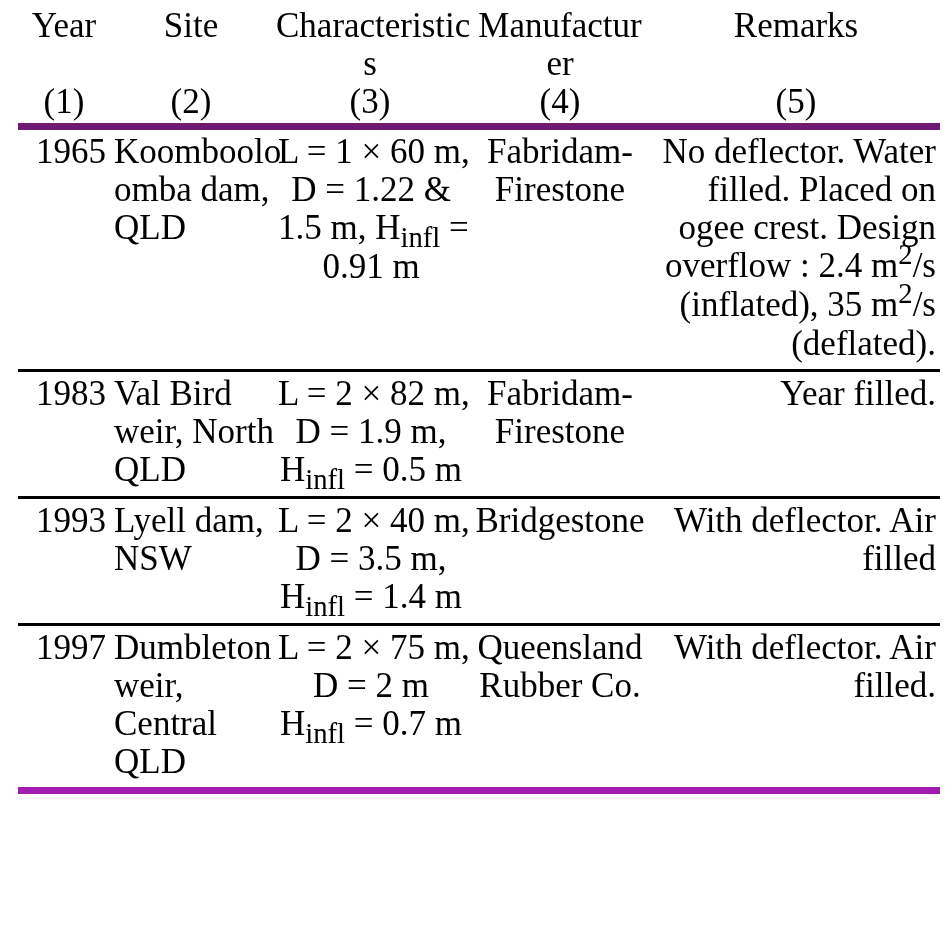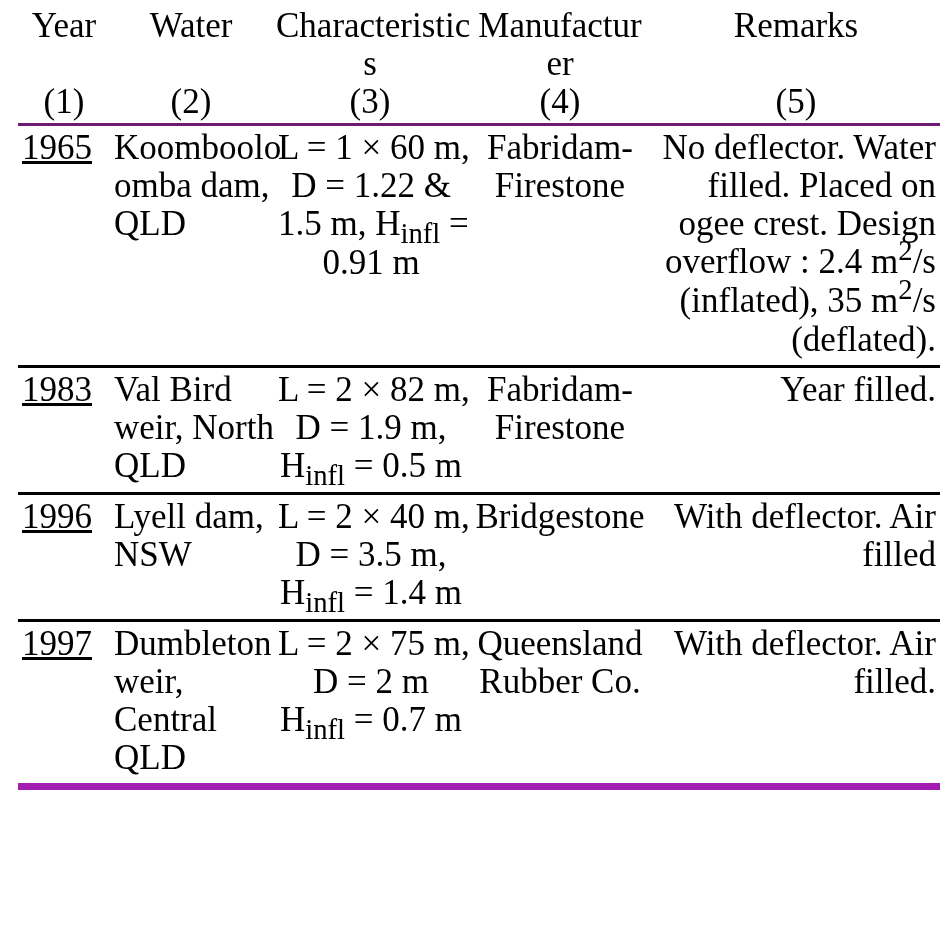--- a/index.html
+++ b/index.html
@@ -23,36 +23,36 @@
     width: 922px;
     font-size: 35px;
     line-height: 38px;
   }
   col.c1 { width: 92px; }
   col.c2 { width: 162px; }
   col.c3 { width: 196px; }
   col.c4 { width: 184px; }
   col.c5 { width: 288px; }
 
-  thead tr { border-bottom: 3px solid #701a75; }
+  thead tr { border-bottom: 7px solid #701a75; }
   tbody tr { border-bottom: 3px solid #000; }
   tbody tr:last-child { border-bottom: 7px solid #a21caf; }
 
   th, td {
     vertical-align: top;
     font-weight: normal;
     padding: 3px 4px 6px 4px;
     white-space: nowrap;
     overflow: visible;
   }
   th { text-align: center; padding-bottom: 2px; }
   .col-label { min-height: 76px; }
   .col-number { text-align: center; }
 
-  td.c-year { text-align: left; text-decoration: underline; }
+  td.c-year { text-align: right; }
   td.c-site { text-align: left; }
   td.c-char { text-align: center; padding-left: 6px; }
   td.c-manu { text-align: center; margin-left: 19px; }
   td.c-remarks { text-align: right; padding-left: 8px; }
 
   sub {
     font-size: 0.82em;
     vertical-align: baseline;
     position: relative;
     top: 0.28em;
@@ -76,21 +76,21 @@
         <col class="c4">
         <col class="c5">
     </colgroup>
     <thead>
       <tr>
         <th>
           <div class="col-label">Year</div>
           <div class="col-number">(1)</div>
         </th>
         <th>
-          <div class="col-label">Water</div>
+          <div class="col-label">Site</div>
           <div class="col-number">(2)</div>
         </th>
         <th>
           <div class="col-label">Characteristic<br>s</div>
           <div class="col-number">(3)</div>
         </th>
         <th>
           <div class="col-label">Manufactur<br>er</div>
           <div class="col-number">(4)</div>
         </th>
@@ -109,21 +109,21 @@
         <td class="c-remarks">No deflector. Water<br>filled. Placed on<br>ogee crest. Design<br>overflow : 2.4 m<sup>2</sup>/s<br>(inflated), 35 m<sup>2</sup>/s<br>(deflated).</td>
       </tr>
       <tr>
         <td class="c-year">1983</td>
         <td class="c-site">Val Bird<br>weir, North<br>QLD</td>
         <td class="c-char">L = 2 × 82 m,<br>D = 1.9 m,<br>H<sub>infl</sub> = 0.5 m</td>
         <td class="c-manu">Fabridam-<br>Firestone</td>
         <td class="c-remarks">Year filled.</td>
       </tr>
       <tr>
-        <td class="c-year">1996</td>
+        <td class="c-year">1993</td>
         <td class="c-site">Lyell dam,<br>NSW</td>
         <td class="c-char">L = 2 × 40 m,<br>D = 3.5 m,<br>H<sub>infl</sub> = 1.4 m</td>
         <td class="c-manu">Bridgestone</td>
         <td class="c-remarks">With deflector. Air<br>filled</td>
       </tr>
       <tr>
         <td class="c-year">1997</td>
         <td class="c-site">Dumbleton<br>weir,<br>Central<br>QLD</td>
         <td class="c-char">L = 2 × 75 m,<br>D = 2 m<br>H<sub>infl</sub> = 0.7 m</td>
         <td class="c-manu">Queensland<br>Rubber Co.</td>

